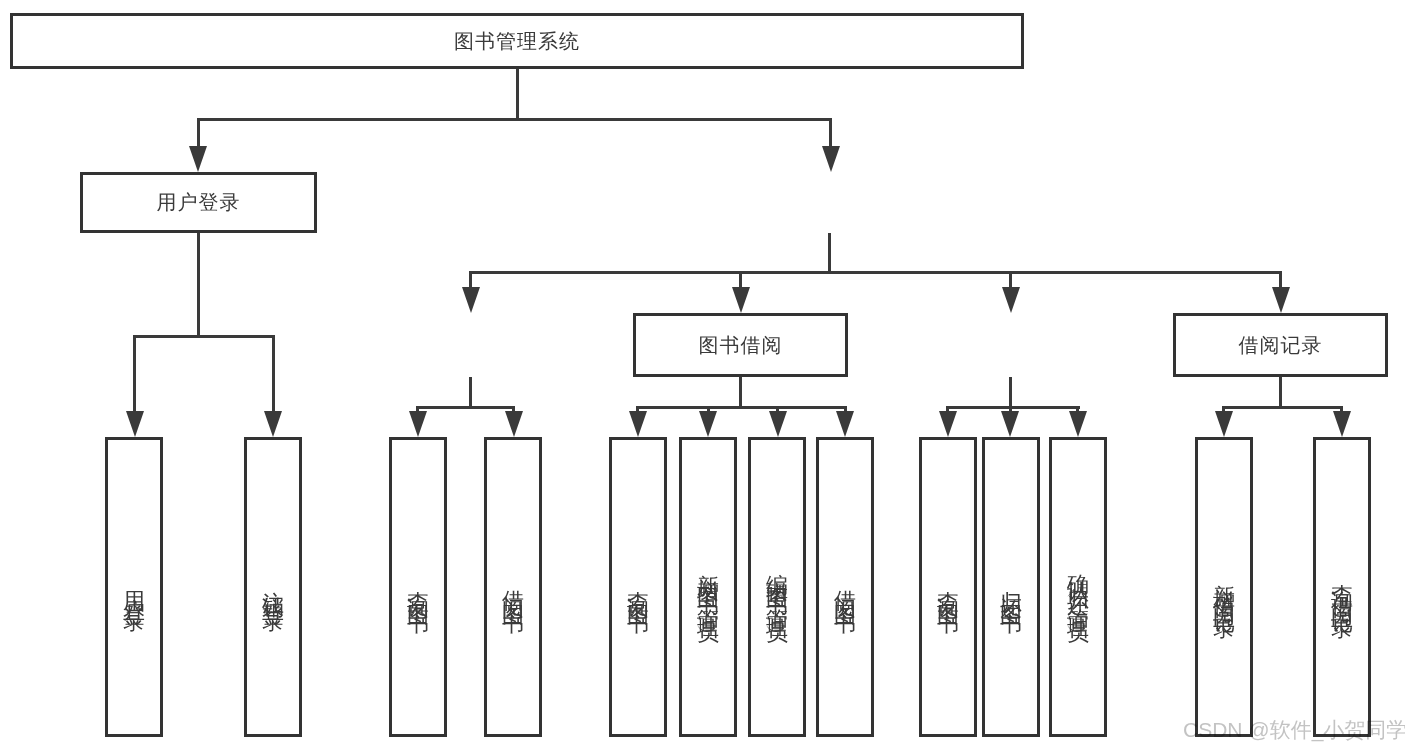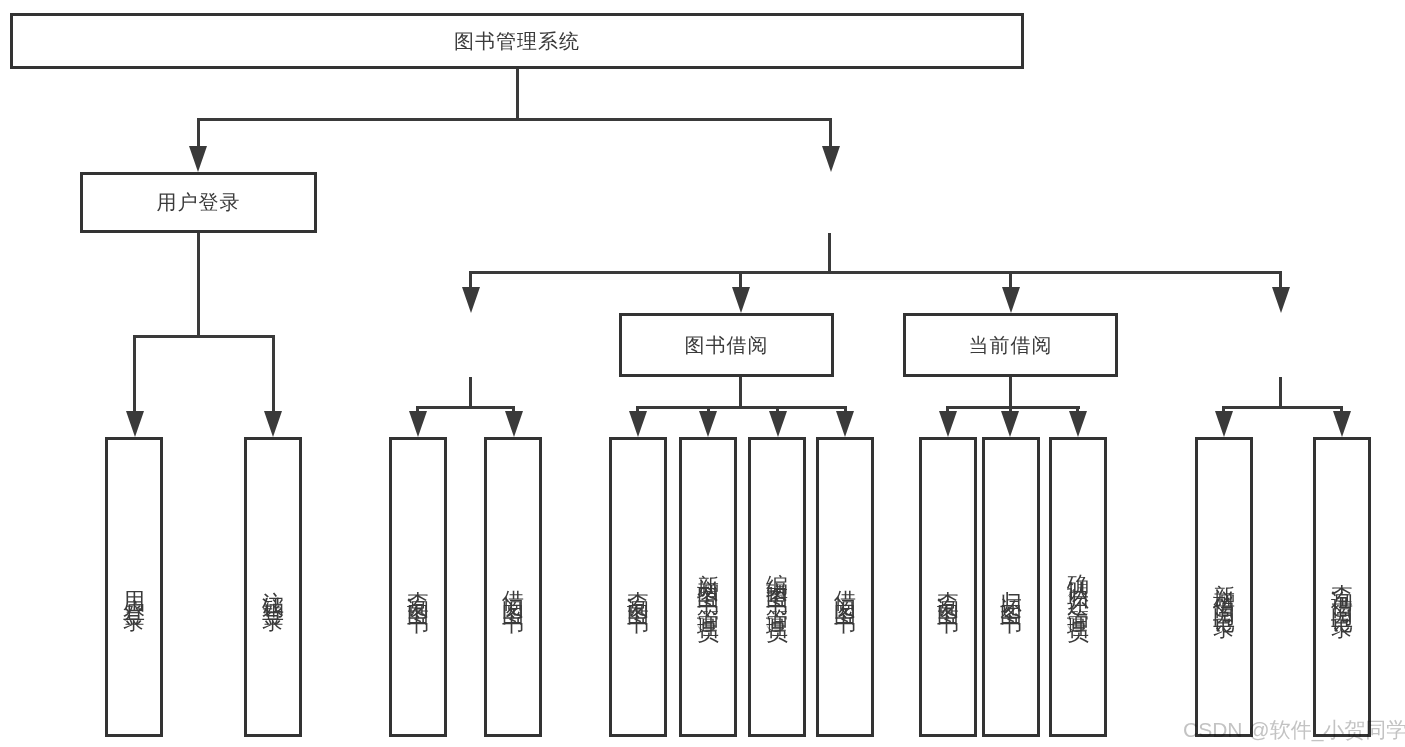--- a/index.html
+++ b/index.html
@@ -54,22 +54,22 @@
   <div class="line" style="left:469px;top:271px;width:813px;height:3px"></div>
   <div class="line" style="left:469px;top:271px;width:3px;height:20px"></div>
   <div class="line" style="left:739px;top:271px;width:3px;height:20px"></div>
   <div class="line" style="left:1009px;top:271px;width:3px;height:20px"></div>
   <div class="line" style="left:1279px;top:271px;width:3px;height:20px"></div>
   <div class="arrow" style="left:462px;top:287px"></div>
   <div class="arrow" style="left:732px;top:287px"></div>
   <div class="arrow" style="left:1002px;top:287px"></div>
   <div class="arrow" style="left:1272px;top:287px"></div>
 
-  <div class="box hbox" style="left:619px;top:313px;width:215px;height:64px">图书借阅</div>
-  <div class="box hbox" style="left:903px;top:313px;width:215px;height:64px">当前借阅</div>
+  <div class="box hbox" style="left:633px;top:313px;width:215px;height:64px">图书借阅</div>
+  <div class="box hbox" style="left:1173px;top:313px;width:215px;height:64px">借阅记录</div>
 
   <div class="line" style="left:469px;top:377px;width:3px;height:31px"></div>
   <div class="line" style="left:417px;top:406px;width:98px;height:3px"></div>
   <div class="line" style="left:416px;top:406px;width:3px;height:10px"></div>
   <div class="line" style="left:512px;top:406px;width:3px;height:10px"></div>
   <div class="arrow" style="left:409px;top:411px"></div>
   <div class="arrow" style="left:505px;top:411px"></div>
 
   <div class="line" style="left:739px;top:377px;width:3px;height:31px"></div>
   <div class="line" style="left:637px;top:406px;width:210px;height:3px"></div>

